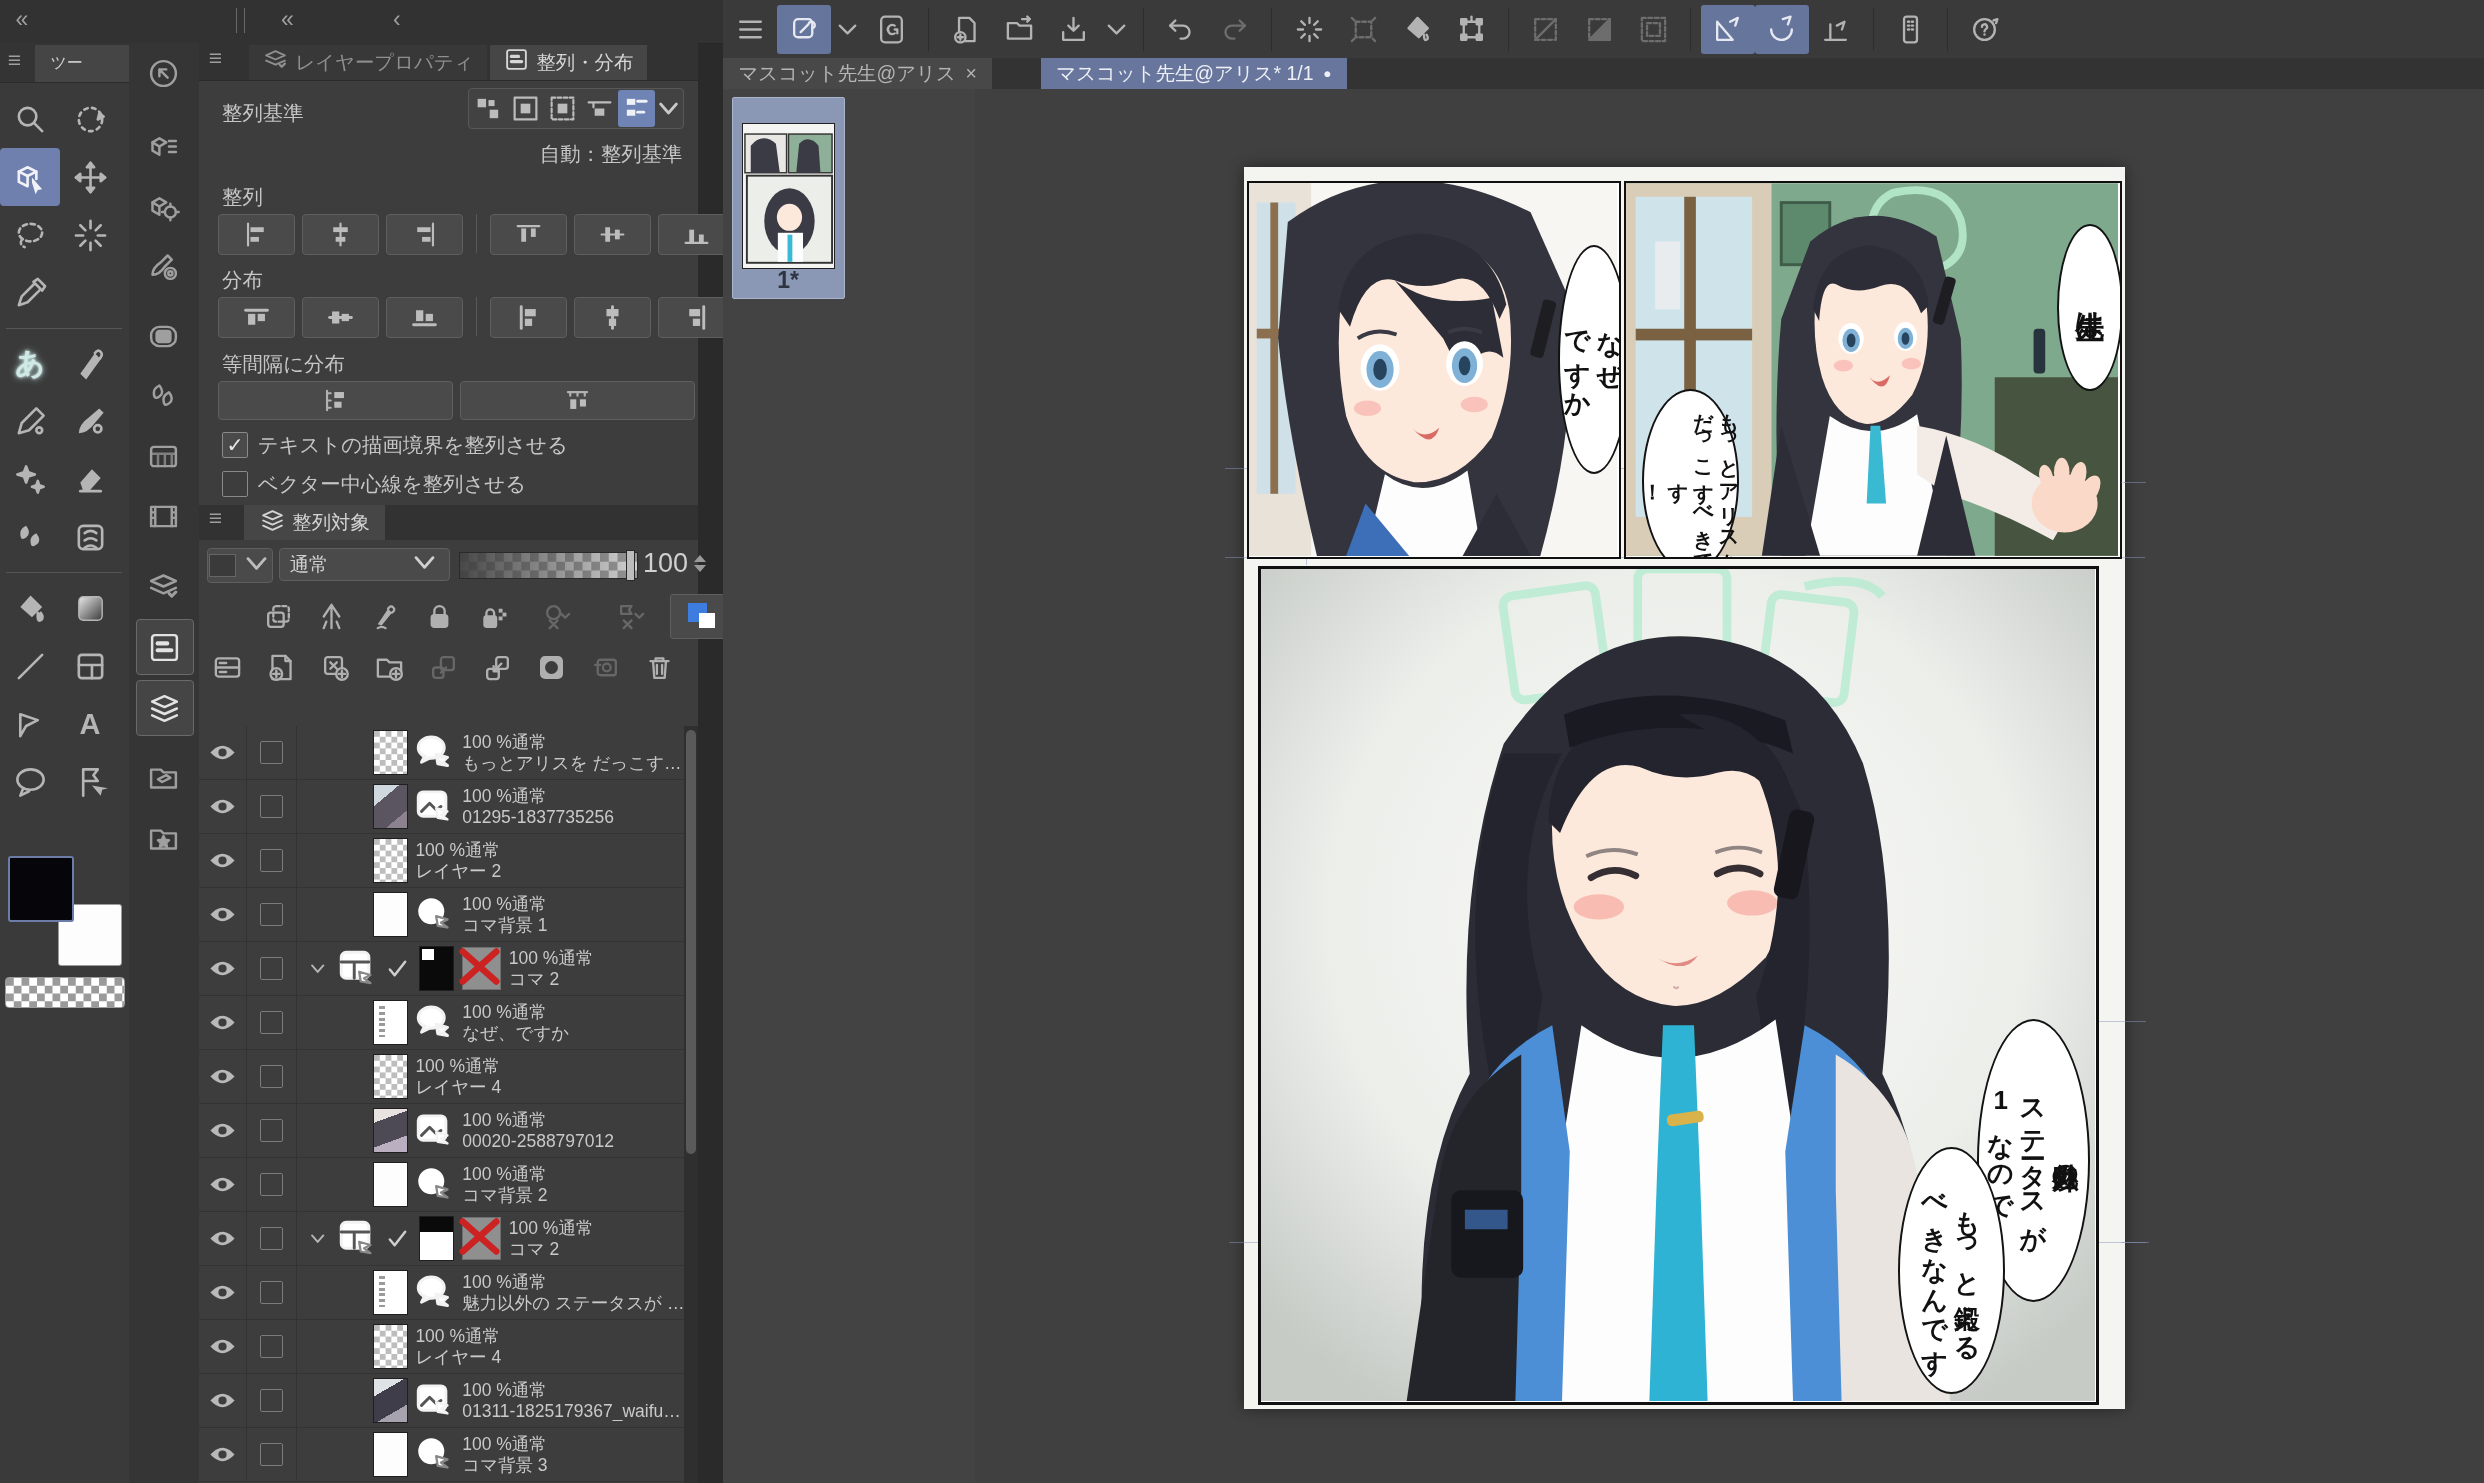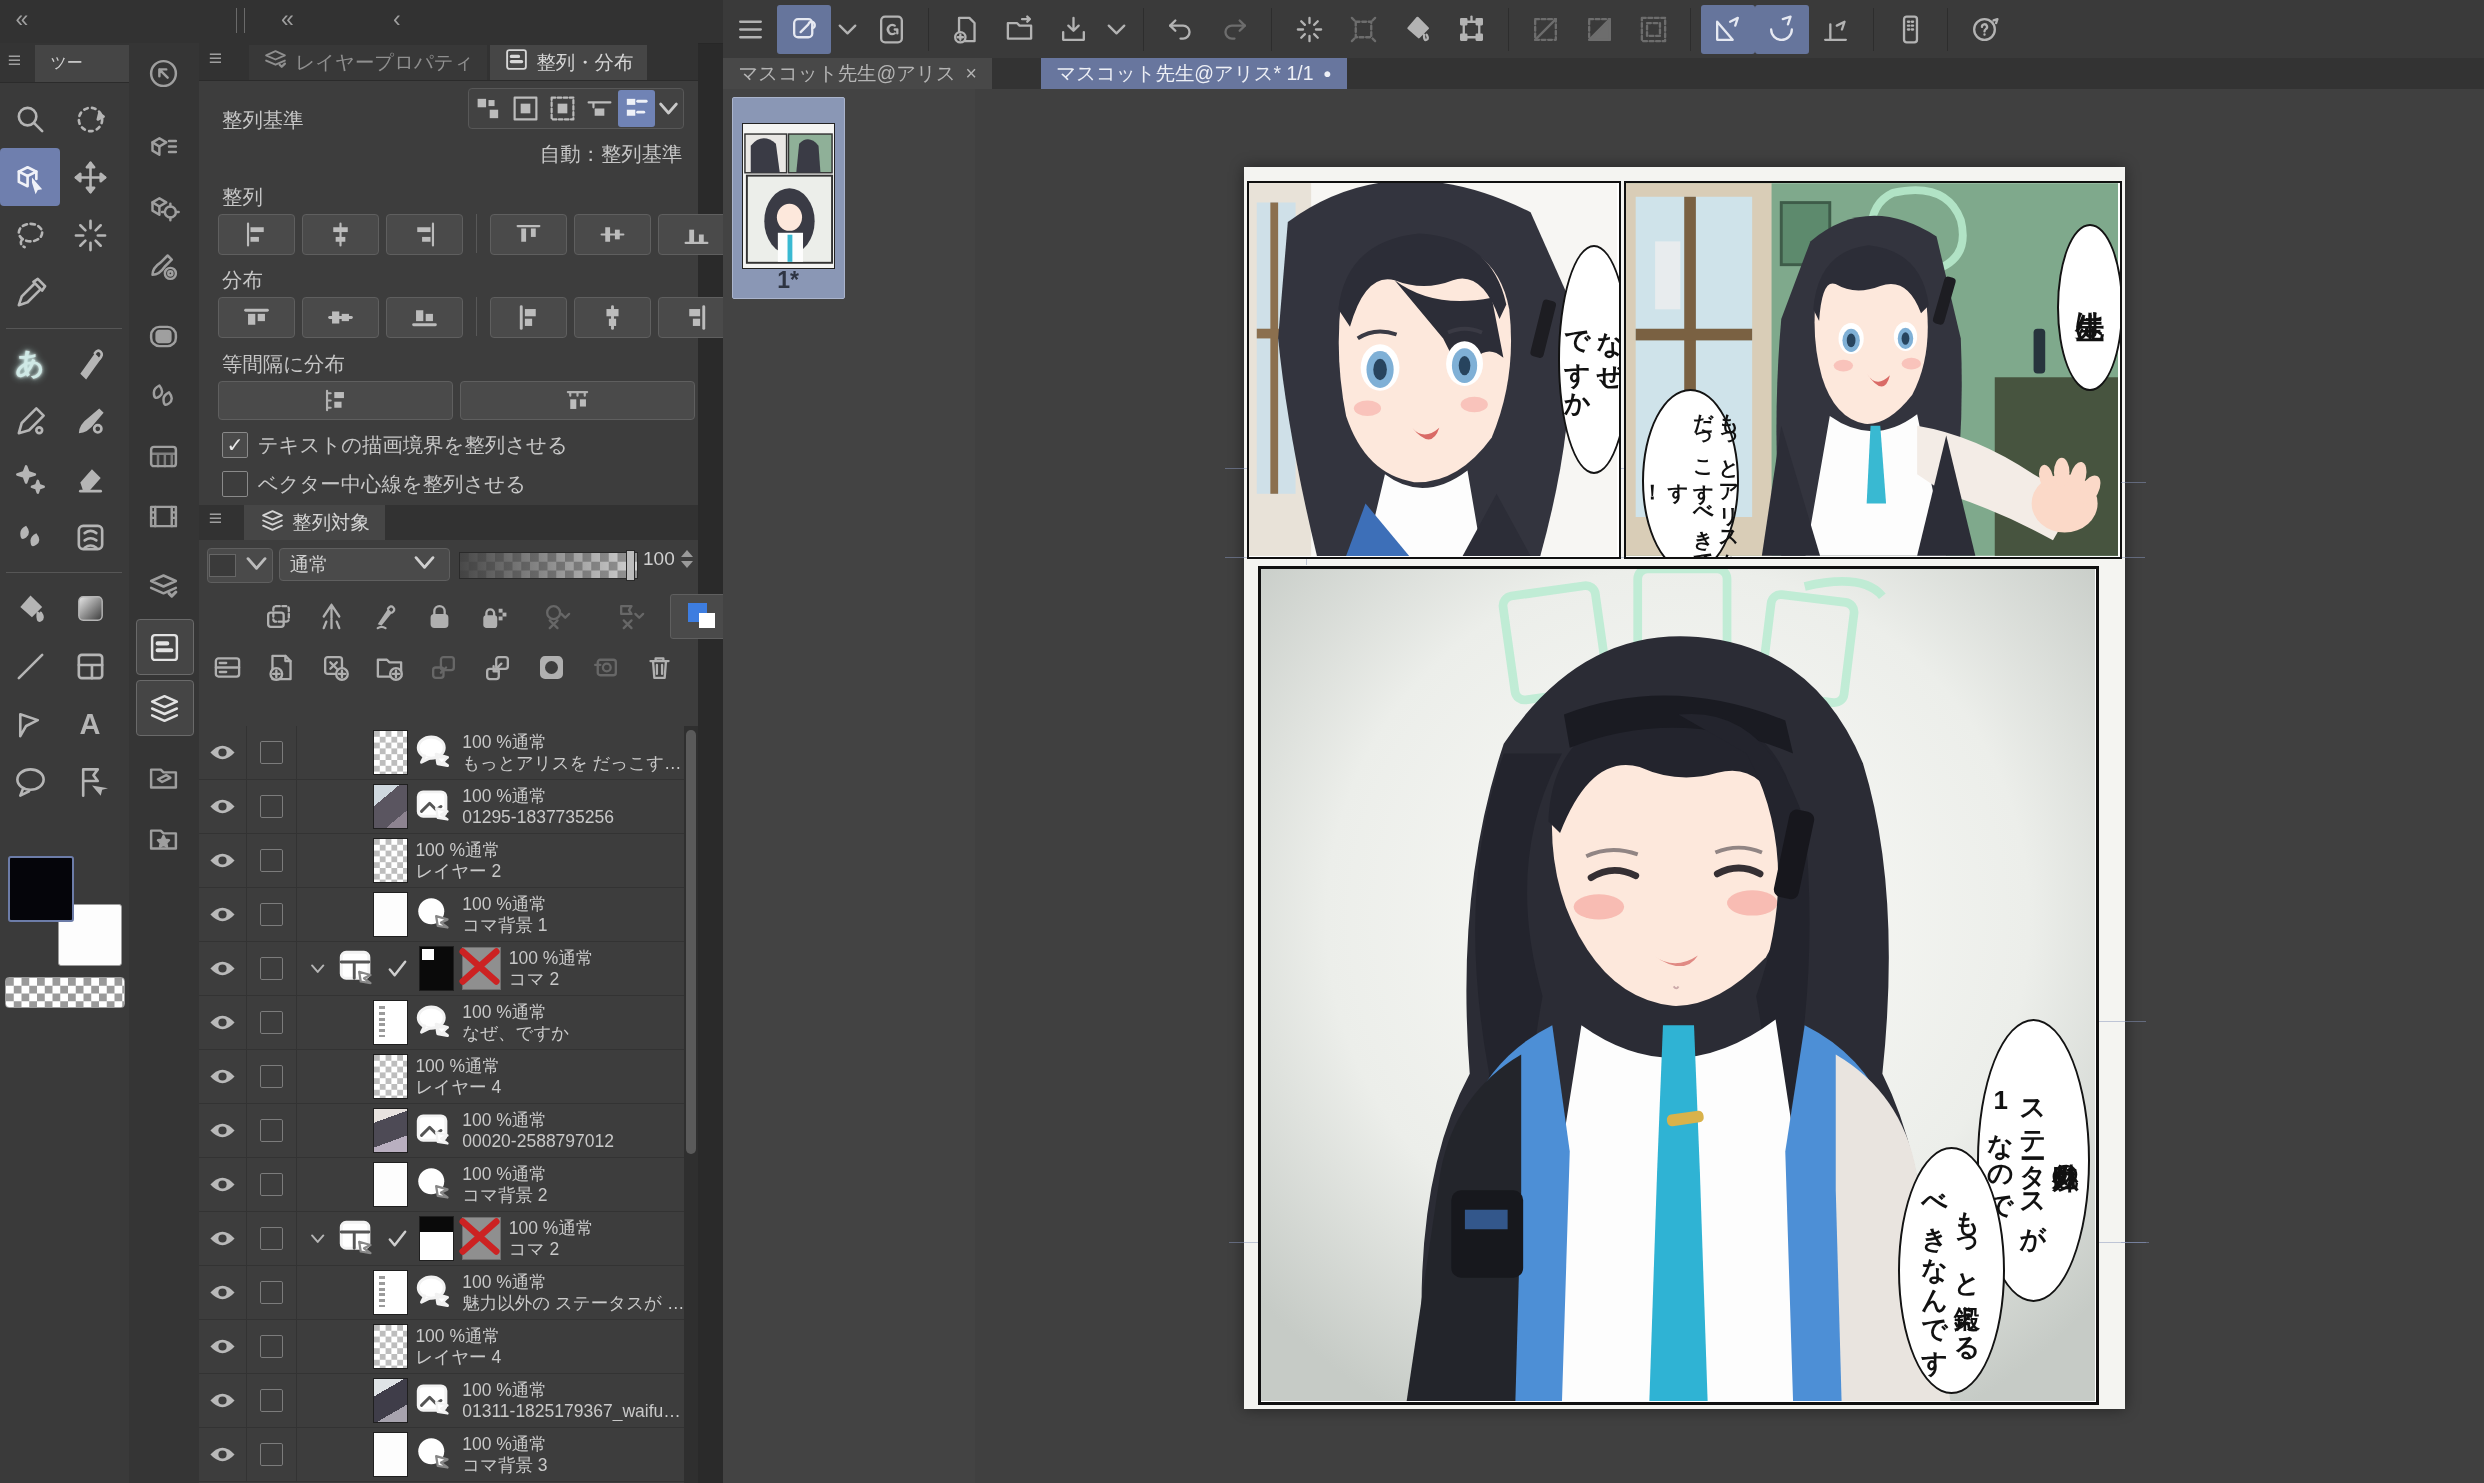--- a/index.html
+++ b/index.html
@@ -62,21 +62,21 @@
   #layerpanel{position:absolute;left:0;top:462px;width:100%;bottom:0;background:#3d3d3d;}
   #lp-head{position:absolute;left:0;top:0;width:100%;height:35px;background:#323232;}
   #lp-tab{position:absolute;left:45px;top:0;height:35px;background:#464646;display:flex;align-items:center;gap:7.8px;padding:0 15.5px;color:#d4d4d4;font-size:19.4px;}
   #lp-tab svg{width:25px;height:25px;}
   .lp-ctl{position:absolute;display:flex;align-items:center;}
   #blend-combo{left:7.8px;top:43px;width:64px;height:33px;}
   #blend-dd{left:80px;top:43px;width:171px;height:33px;justify-content:space-between;padding:0 9.7px;box-sizing:border-box;font-size:19.4px;color:#d0d0d0;}
   #opacity-slider{left:260px;top:47px;width:177px;height:25px;border:1px solid #2a2a2a;
      background:linear-gradient(90deg,rgba(61,61,61,.92),rgba(255,255,255,.05)),repeating-conic-gradient(#cfcfcf 0 25%,#8f8f8f 0 50%) 0 0/17.5px 17.5px;}
   #opacity-thumb{position:absolute;right:1.9px;top:-2.9px;width:6.8px;height:29px;background:#bdbdbd;border:1px solid #2a2a2a;}
-  #opacity-val{left:444px;top:43px;font-size:19px;color:#d0d0d0;}
+  #opacity-val{left:444px;top:43px;font-size:27px;color:#d0d0d0;}
   .stepper{display:inline-flex;flex-direction:column;margin-left:5.8px;gap:3.9px;}
   .stepper i{width:0;height:0;border-left:6.8px solid transparent;border-right:6.8px solid transparent;}
   .stepper .up{border-bottom:7.8px solid #9a9a9a;}
   .stepper .dn{border-top:7.8px solid #9a9a9a;}
   .lp-iconrow{position:absolute;display:flex;align-items:center;gap:3.9px;color:#b0b0b0;}
   .lp-iconrow .ic{width:50px;height:41px;display:flex;align-items:center;justify-content:center;}
   .lp-iconrow .ic svg{width:31px;height:31px;}
   .ic.dim{color:#676767;}
   #layercolor-tile{width:62px;height:43px;background:#4a4a4a;border:1px solid #5f5f5f;border-radius:2.9px;display:flex;align-items:center;justify-content:center;gap:1.9px;}
   
@@ -670,21 +670,21 @@
             <svg viewBox="0 0 24 24" fill="none" stroke="currentColor" stroke-width="1.8" stroke-linecap="round" stroke-linejoin="round">
               <rect x="3" y="3" width="18" height="18" rx="2"></rect>
               <path d="M7 9h7M7 14h10" stroke-width="3"></path>
             </svg>
           </span></span>
       <span>整列・分布</span>
     </div>
   </div>
 
   <div class="abs" style="left:0;top:37px;width:100%;height:425px">
-    <span class="plabel abs" style="left:23px;top:26px">整列基準</span>
+    <span class="plabel abs" style="left:23px;top:19px">整列基準</span>
     <div id="align-basis-group">
         <div class="btn basis-btn">
           <span style="display: inline-flex; align-items: center; justify-content: center;">
             <svg viewBox="0 0 24 24" fill="none" stroke="currentColor" stroke-width="1.8" stroke-linecap="round" stroke-linejoin="round">
               <rect x="3" y="4" width="7" height="7" fill="currentColor" stroke="none"></rect>
               <rect x="13" y="13" width="7" height="7" fill="currentColor" stroke="none"></rect>
               <rect x="12" y="5" width="5" height="5" fill="currentColor" stroke="none"></rect>
             </svg>
           </span>
         </div>

